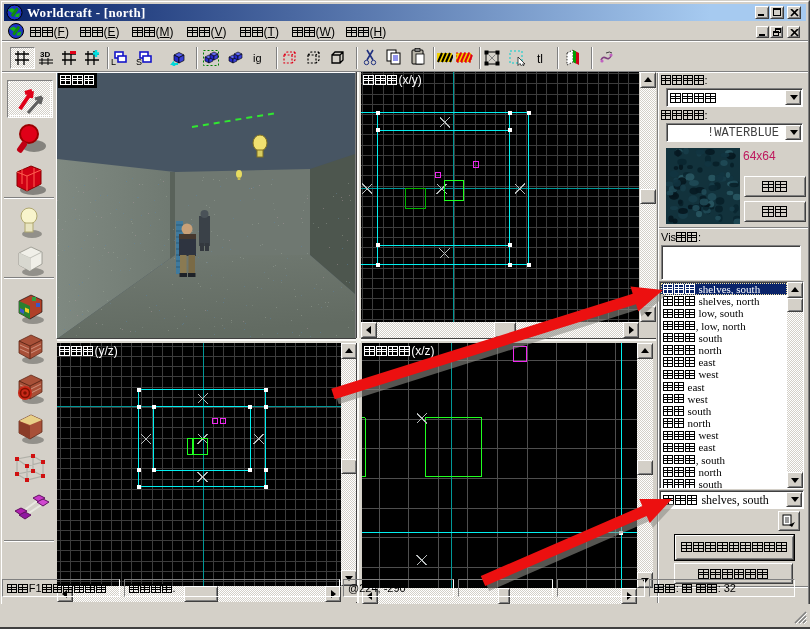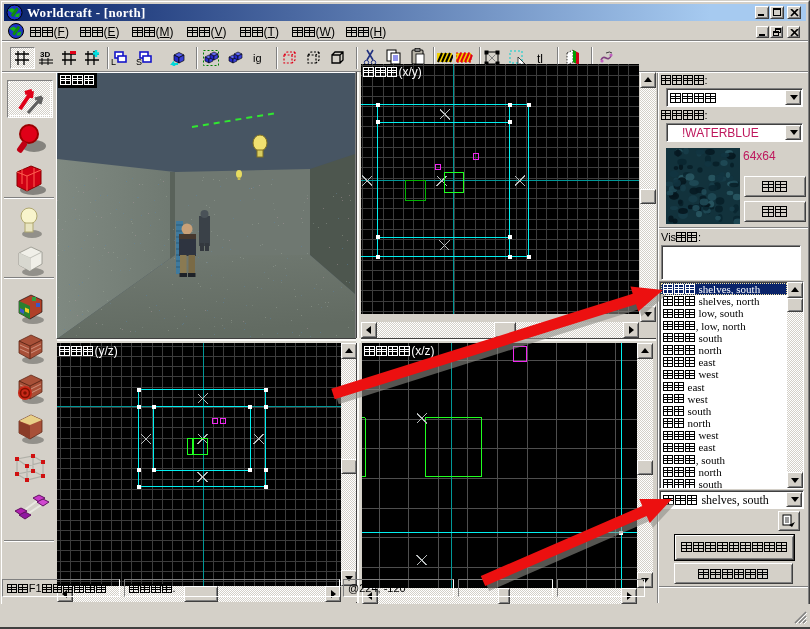--- a/index.html
+++ b/index.html
@@ -612,21 +612,21 @@
  <circle cx="130" cy="156" r="5.5" fill="#c8a078"></circle>
  <rect x="122" y="161" width="17" height="22" fill="#2e3440"></rect>
  <path d="M122 161 h17 v5 h-17 z" fill="#46382e"></path>
  <rect x="123" y="182" width="6.5" height="21" fill="#8a7a52"></rect>
       <rect x="131.5" y="182" width="6.5" height="21" fill="#7a6a45"></rect>
  <rect x="122.5" y="200" width="7.5" height="4" fill="#1e2228"></rect>
       <rect x="131" y="200" width="7.5" height="4" fill="#1e2228"></rect>
 </g>
 </svg>
 <div class="abs" style="left:58px;top:73px;background:#000;color:#fff;font-size:12px;line-height:15px;padding:0 2px;white-space:nowrap"><b></b><b></b><b></b></div>
-<div class="abs" style="left:361px;top:64px;width:278px;height:250px;background:#000">
+<div class="abs" style="left:361px;top:72px;width:278px;height:250px;background:#000">
     <svg width="278" height="250" viewBox="0 0 278 250" shape-rendering="crispEdges" style="position:absolute;left:0;top:0">
       <line x1="1.5" y1="0" x2="1.5" y2="250" stroke="#3c3c3c" stroke-width="1"></line>
       <line x1="11.7" y1="0" x2="11.7" y2="250" stroke="#3c3c3c" stroke-width="1"></line>
       <line x1="22.0" y1="0" x2="22.0" y2="250" stroke="#3c3c3c" stroke-width="1"></line>
       <line x1="32.2" y1="0" x2="32.2" y2="250" stroke="#3c3c3c" stroke-width="1"></line>
       <line x1="42.5" y1="0" x2="42.5" y2="250" stroke="#3c3c3c" stroke-width="1"></line>
       <line x1="52.7" y1="0" x2="52.7" y2="250" stroke="#3c3c3c" stroke-width="1"></line>
       <line x1="62.9" y1="0" x2="62.9" y2="250" stroke="#3c3c3c" stroke-width="1"></line>
       <line x1="73.2" y1="0" x2="73.2" y2="250" stroke="#3c3c3c" stroke-width="1"></line>
       <line x1="83.4" y1="0" x2="83.4" y2="250" stroke="#3c3c3c" stroke-width="1"></line>
@@ -866,21 +866,21 @@
 <div class="abs" style="left:637px;top:588px;width:16px;height:16px;background:#d4d0c8"></div>
 <div class="abs" style="left:657px;top:73px;width:1px;height:530px;background:#808080"></div>
 <div class="abs" style="left:658px;top:73px;width:1px;height:530px;background:#fff"></div>
 <div class="abs" style="left:661px;top:74px;font-size:11px;color:#000"><b></b><b></b><b></b><b></b>:</div>
 <div class="abs sunk2" style="left:666px;top:88px;width:137px;height:19px;background:#fff"></div>
 <div class="abs" style="left:670px;top:91px;font-size:12px;font-family:'Liberation Serif',serif;color:#000;white-space:nowrap"><b></b><b></b><b></b><b></b></div>
 <div class="abs btn" style="left:785px;top:90px;width:16px;height:15px"></div>
 <div class="arr" style="left:790px;top:95px;border-left:4px solid transparent;border-right:4px solid transparent;border-top:5px solid #000"></div>
 <div class="abs" style="left:661px;top:109px;font-size:11px;color:#000"><b></b><b></b><b></b><b></b>:</div>
 <div class="abs sunk2" style="left:666px;top:123px;width:137px;height:19px;background:#fff"></div>
-<div class="abs" style="left:682px;top:126px;font-size:12px;font-family:Liberation Sans, sans-serif;color:#be185d;white-space:nowrap">!WATERBLUE</div>
+<div class="abs" style="left:707px;top:126px;font-size:12px;font-family:Liberation Mono, monospace;color:#404040;white-space:nowrap">!WATERBLUE</div>
 <div class="abs btn" style="left:785px;top:125px;width:16px;height:15px"></div>
 <div class="arr" style="left:790px;top:130px;border-left:4px solid transparent;border-right:4px solid transparent;border-top:5px solid #000"></div>
 <svg class="abs" style="left:666px;top:148px" width="74" height="76" viewBox="0 0 74 76">
     <rect width="74" height="76" fill="#12323c"></rect>
     <ellipse cx="34" cy="42" rx="4.8" ry="2.9" fill="#071a22" opacity=".9"></ellipse>
     <ellipse cx="38" cy="44" rx="2.6" ry="3.0" fill="#204a56" opacity=".9"></ellipse>
     <ellipse cx="46" cy="59" rx="2.3" ry="2.6" fill="#081f28" opacity=".9"></ellipse>
     <ellipse cx="8" cy="60" rx="4.1" ry="2.1" fill="#173c48" opacity=".9"></ellipse>
     <ellipse cx="71" cy="71" rx="4.0" ry="3.2" fill="#0a2630" opacity=".9"></ellipse>
     <ellipse cx="13" cy="3" rx="3.6" ry="2.1" fill="#295662" opacity=".9"></ellipse>
@@ -1015,23 +1015,24 @@
   </svg>
 <div class="abs" style="left:674px;top:534px;width:121px;height:27px;border:1px solid #000"></div>
 <div class="abs btn" style="left:675px;top:535px;width:119px;height:25px"><span style="font-size:12px;line-height:23px"><b></b><b></b><b></b><b></b><b></b><b></b><b></b><b></b><b></b></span></div>
 <div class="abs btn" style="left:674px;top:563px;width:119px;height:21px"><span style="font-size:12px;line-height:19px"><b></b><b></b><b></b><b></b><b></b><b></b></span></div>
 <div class="abs" style="left:659px;top:586px;width:149px;height:1px;background:#808080"></div>
 <div class="abs" style="left:659px;top:587px;width:149px;height:1px;background:#fff"></div>
 <div class="abs" style="left:0;top:604px;width:810px;height:25px;background:#d4d0c8"></div>
 <div class="abs" style="left:0;top:576px;width:706px;height:25px">
     <div class="statpan" style="left:2px;width:118px"><b></b><b></b>F1<b></b><b></b><b></b><b></b><b></b><b></b></div>
     <div class="statpan" style="left:124px;width:216px"><b></b><b></b><b></b><b></b>.</div>
-    <div class="statpan" style="left:343px;width:111px">@224, -120</div>
+    <div class="statpan" style="left:343px;width:111px">@224, -290</div>
     <div class="statpan" style="left:458px;width:95px"></div>
     <div class="statpan" style="left:557px;width:88px"></div>
+    <div class="statpan" style="left:649px;width:146px"><b></b><b></b>: <b></b> <b></b><b></b>: 32</div>
   </div>
 <svg class="abs" style="left:794px;top:611px" width="13" height="13" viewBox="0 0 13 13">
 <path d="M12 1 L1 12 M12 5 L5 12 M12 9 L9 12" stroke="#808080" stroke-width="1.5"></path>
 <path d="M13 2 L2 13 M13 6 L6 13 M13 10 L10 13" stroke="#fff" stroke-width="1"></path>
   </svg>
 <div class="abs" style="left:0;top:627px;width:810px;height:2px;background:#404040"></div>
 <svg class="abs" style="left:0;top:0;pointer-events:none" width="810" height="629" viewBox="0 0 810 629">
 <polygon points="338.7,404.2 639.1,309.3 641.3,316.4 666.0,295.0 633.5,291.6 635.7,298.8 335.3,393.8" fill="#8e8d87" opacity=".6"></polygon>
 <polygon points="489.2,591.0 649.7,521.0 652.7,527.9 675.0,504.0 642.3,504.1 645.3,511.0 484.8,581.0" fill="#8e8d87" opacity=".6"></polygon>
 <polygon points="334.7,399.2 636.0,304.3 638.3,311.4 663.0,290.0 630.5,286.6 632.7,293.8 331.3,388.8" fill="#ec1010"></polygon>

